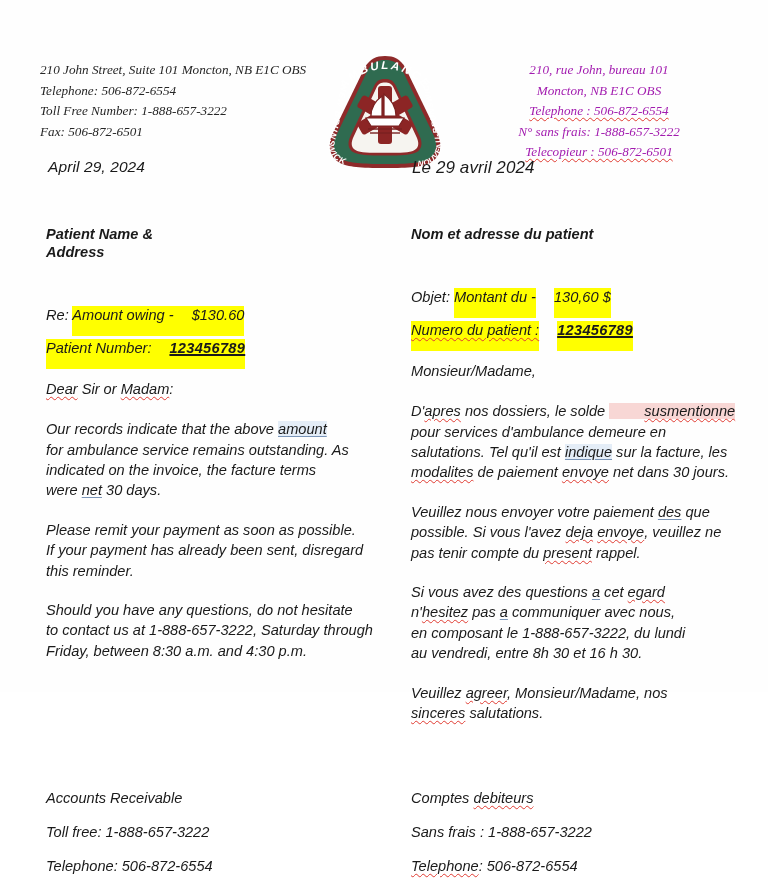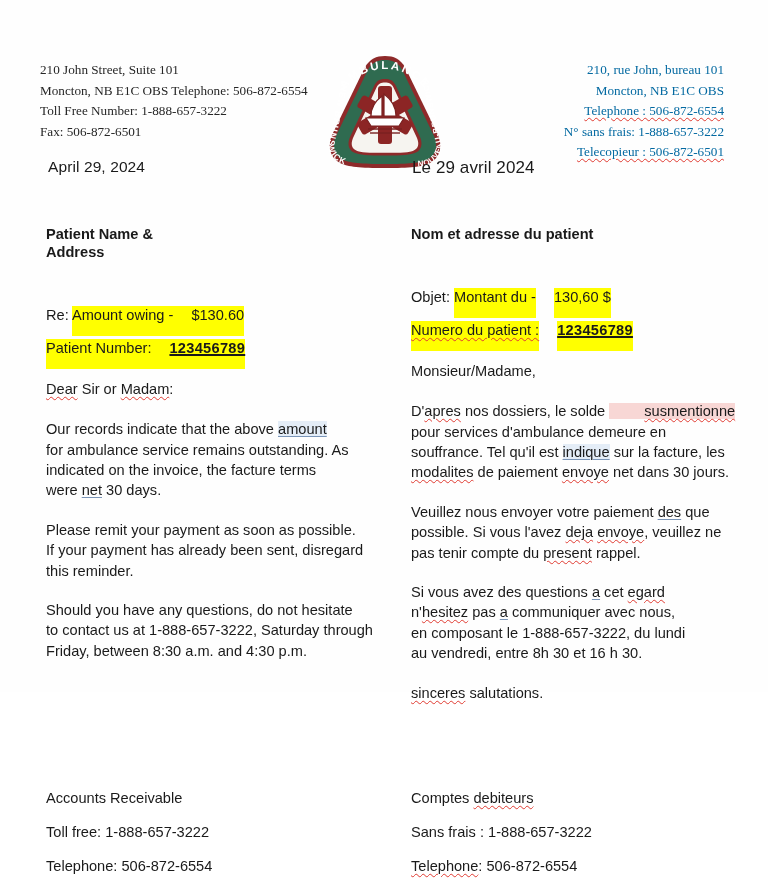--- a/index.html
+++ b/index.html
@@ -15,20 +15,21 @@
     font-family: "Liberation Sans", sans-serif;
     color: #1a1a1a;
     overflow: hidden;
   }
 
   .page {
     position: relative;
     width: 768px;
     height: 692px;
     background: #fefefe;
+    font-style: italic;
   }
 
   
   .letterhead {
     position: absolute;
     top: 52px;
     left: 0;
     width: 768px;
     height: 130px;
   }
@@ -40,25 +41,25 @@
     font-family: "Liberation Serif", serif;
     font-size: 13.2px;
     line-height: 20.5px;
     color: #262626;
   }
   .addr-fr {
     position: absolute;
     right: 44px;
     top: 8px;
     width: 250px;
-    text-align: right;
+    text-align: center;
     font-family: "Liberation Serif", serif;
     font-size: 13.2px;
     line-height: 20.5px;
-    color: #0369a1;
+    color: #a21caf;
   }
   .addr-line { white-space: nowrap; }
 
   
   .logo-wrap {
     position: absolute;
     left: 310px;
     top: -16px;
     width: 150px;
     height: 145px;
@@ -333,38 +334,39 @@
 
     <div class="spacer-md"></div>
 
     <div>Monsieur/Madame,</div>
 
     <div class="spacer-md"></div>
 
     <p class="para">
       <span class="line"><span>D'</span><span class="sp">apres</span><span> nos dossiers, le solde </span><span class="sp hl-pink">susmentionne</span></span>
       <span class="line">pour services d'ambulance demeure en</span>
-      <span class="line"><span>souffrance. Tel qu'il est </span><span class="gr hl-blue">indique</span><span> sur la facture, les</span></span>
+      <span class="line"><span>salutations. Tel qu'il est </span><span class="gr hl-blue">indique</span><span> sur la facture, les</span></span>
       <span class="line"><span class="sp">modalites</span><span> de paiement </span><span class="sp">envoye</span><span> net dans 30 jours.</span></span>
     </p>
 
     <p class="para">
       <span class="line"><span>Veuillez nous envoyer votre paiement </span><span class="gr">des</span><span> que</span></span>
       <span class="line"><span>possible. Si vous l'avez </span><span class="sp">deja</span><span> </span><span class="sp">envoye</span><span>, veuillez ne</span></span>
       <span class="line"><span>pas tenir compte du </span><span class="sp">present</span><span> rappel.</span></span>
     </p>
 
     <p class="para">
       <span class="line"><span>Si vous avez des questions </span><span class="gr">a</span><span> cet </span><span class="sp">egard</span></span>
       <span class="line"><span>n'</span><span class="sp">hesitez</span><span> pas </span><span class="gr">a</span><span> communiquer avec nous,</span></span>
       <span class="line">en composant le 1-888-657-3222, du lundi</span>
       <span class="line">au vendredi, entre 8h 30 et 16 h 30.</span>
     </p>
 
     <p class="para">
+      <span class="line"><span>Veuillez </span><span class="sp">agreer</span><span>, Monsieur/Madame, nos</span></span>
       <span class="line"><span class="sp">sinceres</span><span> salutations.</span></span>
     </p>
   </div>
 
   <div class="footer-en sig-block">
     <span class="sig-line">Accounts Receivable</span>
     <span class="sig-line">Toll free: 1-888-657-3222</span>
     <span class="sig-line">Telephone:   506-872-6554</span>
   </div>
 

